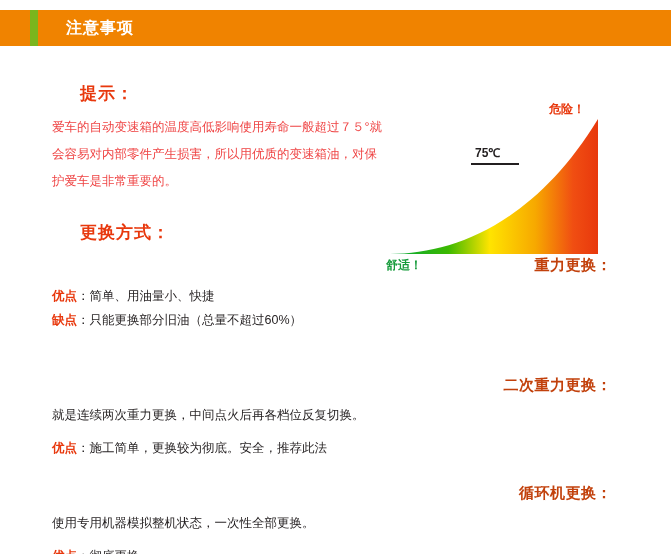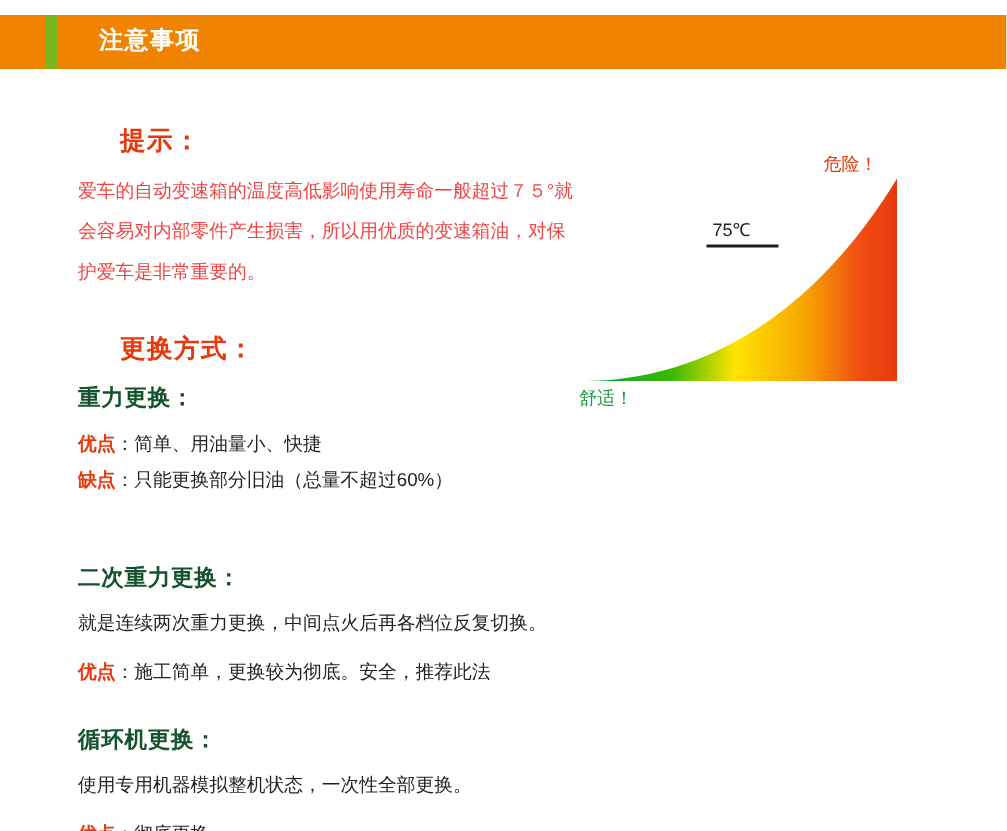--- a/index.html
+++ b/index.html
@@ -87,57 +87,58 @@
     position: absolute;
     left: 386px;
     top: 55px;
     width: 224px;
     height: 157px;
   }
   .gauge svg { display: block; }
   .gauge-label {
     position: absolute;
     font-size: 12px;
-    font-weight: normal;
+    font-weight: bold;
   }
   .label-danger {
     left: 163px;
     top: 0px;
     color: #e8380d;
   }
   .label-comfort {
     left: 0px;
     top: 110px;
     color: #169b3b;
     margin-top: 46px;
   }
   .label-temp {
     left: 89px;
     top: 43px;
     color: #231f20;
     font-size: 12px;
-    font-weight: normal;
+    font-weight: bold;
   }
   .temp-line {
     position: absolute;
     left: 85px;
     top: 62px;
     width: 48px;
     height: 2px;
     background: #231f20;
   }
 
   
   .block { position: absolute; left: 52px; width: 560px; }
   .block-heading {
     font-size: 15px;
     font-weight: bold;
-    color: #14532d;
+    color: #c2410c;
     letter-spacing: 0.5px;
     margin-bottom: 9px;
+    text-align: right;
   }
   .block-desc {
     font-size: 12.5px;
     color: #231f20;
     line-height: 22px;
     margin-bottom: 10px;
   }
   .point-row {
     font-size: 12.5px;
     line-height: 24px;

